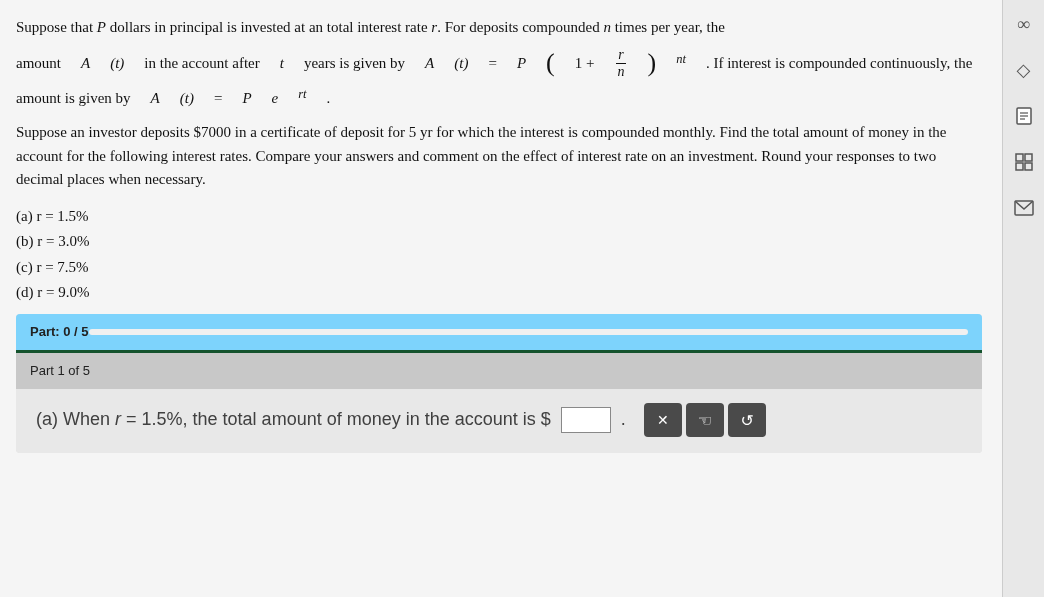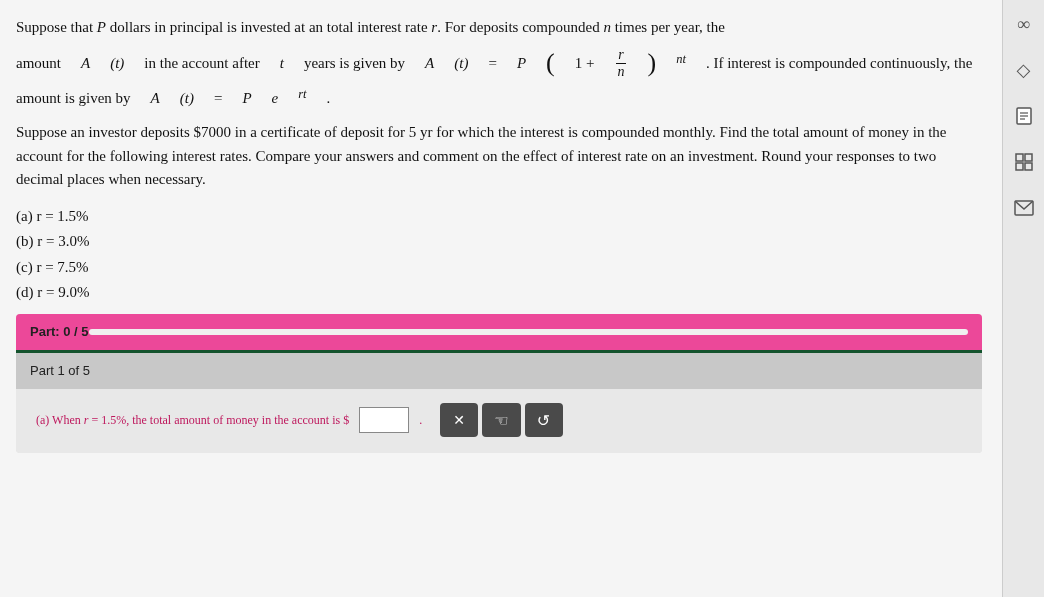--- a/index.html
+++ b/index.html
@@ -81,21 +81,21 @@
     .part-item {
       font-size: 15px;
     }
     .answer-section {
       background: #e0e0e0;
       border-radius: 4px;
       margin-top: 10px;
       overflow: hidden;
     }
     .progress-bar-row {
-      background: #ec4899;
+      background: #7dd3fc;
       padding: 8px 14px;
       display: flex;
       align-items: center;
     }
     .progress-label {
       font-size: 13px;
       font-weight: bold;
       color: #222;
       white-space: nowrap;
       font-family: Arial, sans-serif;
@@ -116,23 +116,23 @@
     }
     .part-body {
       padding: 14px 20px 16px 20px;
       background: #e8e8e8;
       display: flex;
       align-items: center;
       gap: 10px;
       flex-wrap: wrap;
     }
     .part-body-text {
-      font-size: 12px;
-      color: #be185d;
-      font-family: Liberation Serif, serif;
+      font-size: 18px;
+      color: #404040;
+      font-family: Liberation Sans, sans-serif;
     }
     .answer-input {
       width: 50px;
       height: 26px;
       border: 1px solid #888;
       background: white;
       font-size: 14px;
       padding: 2px 4px;
       outline: none;
     }

